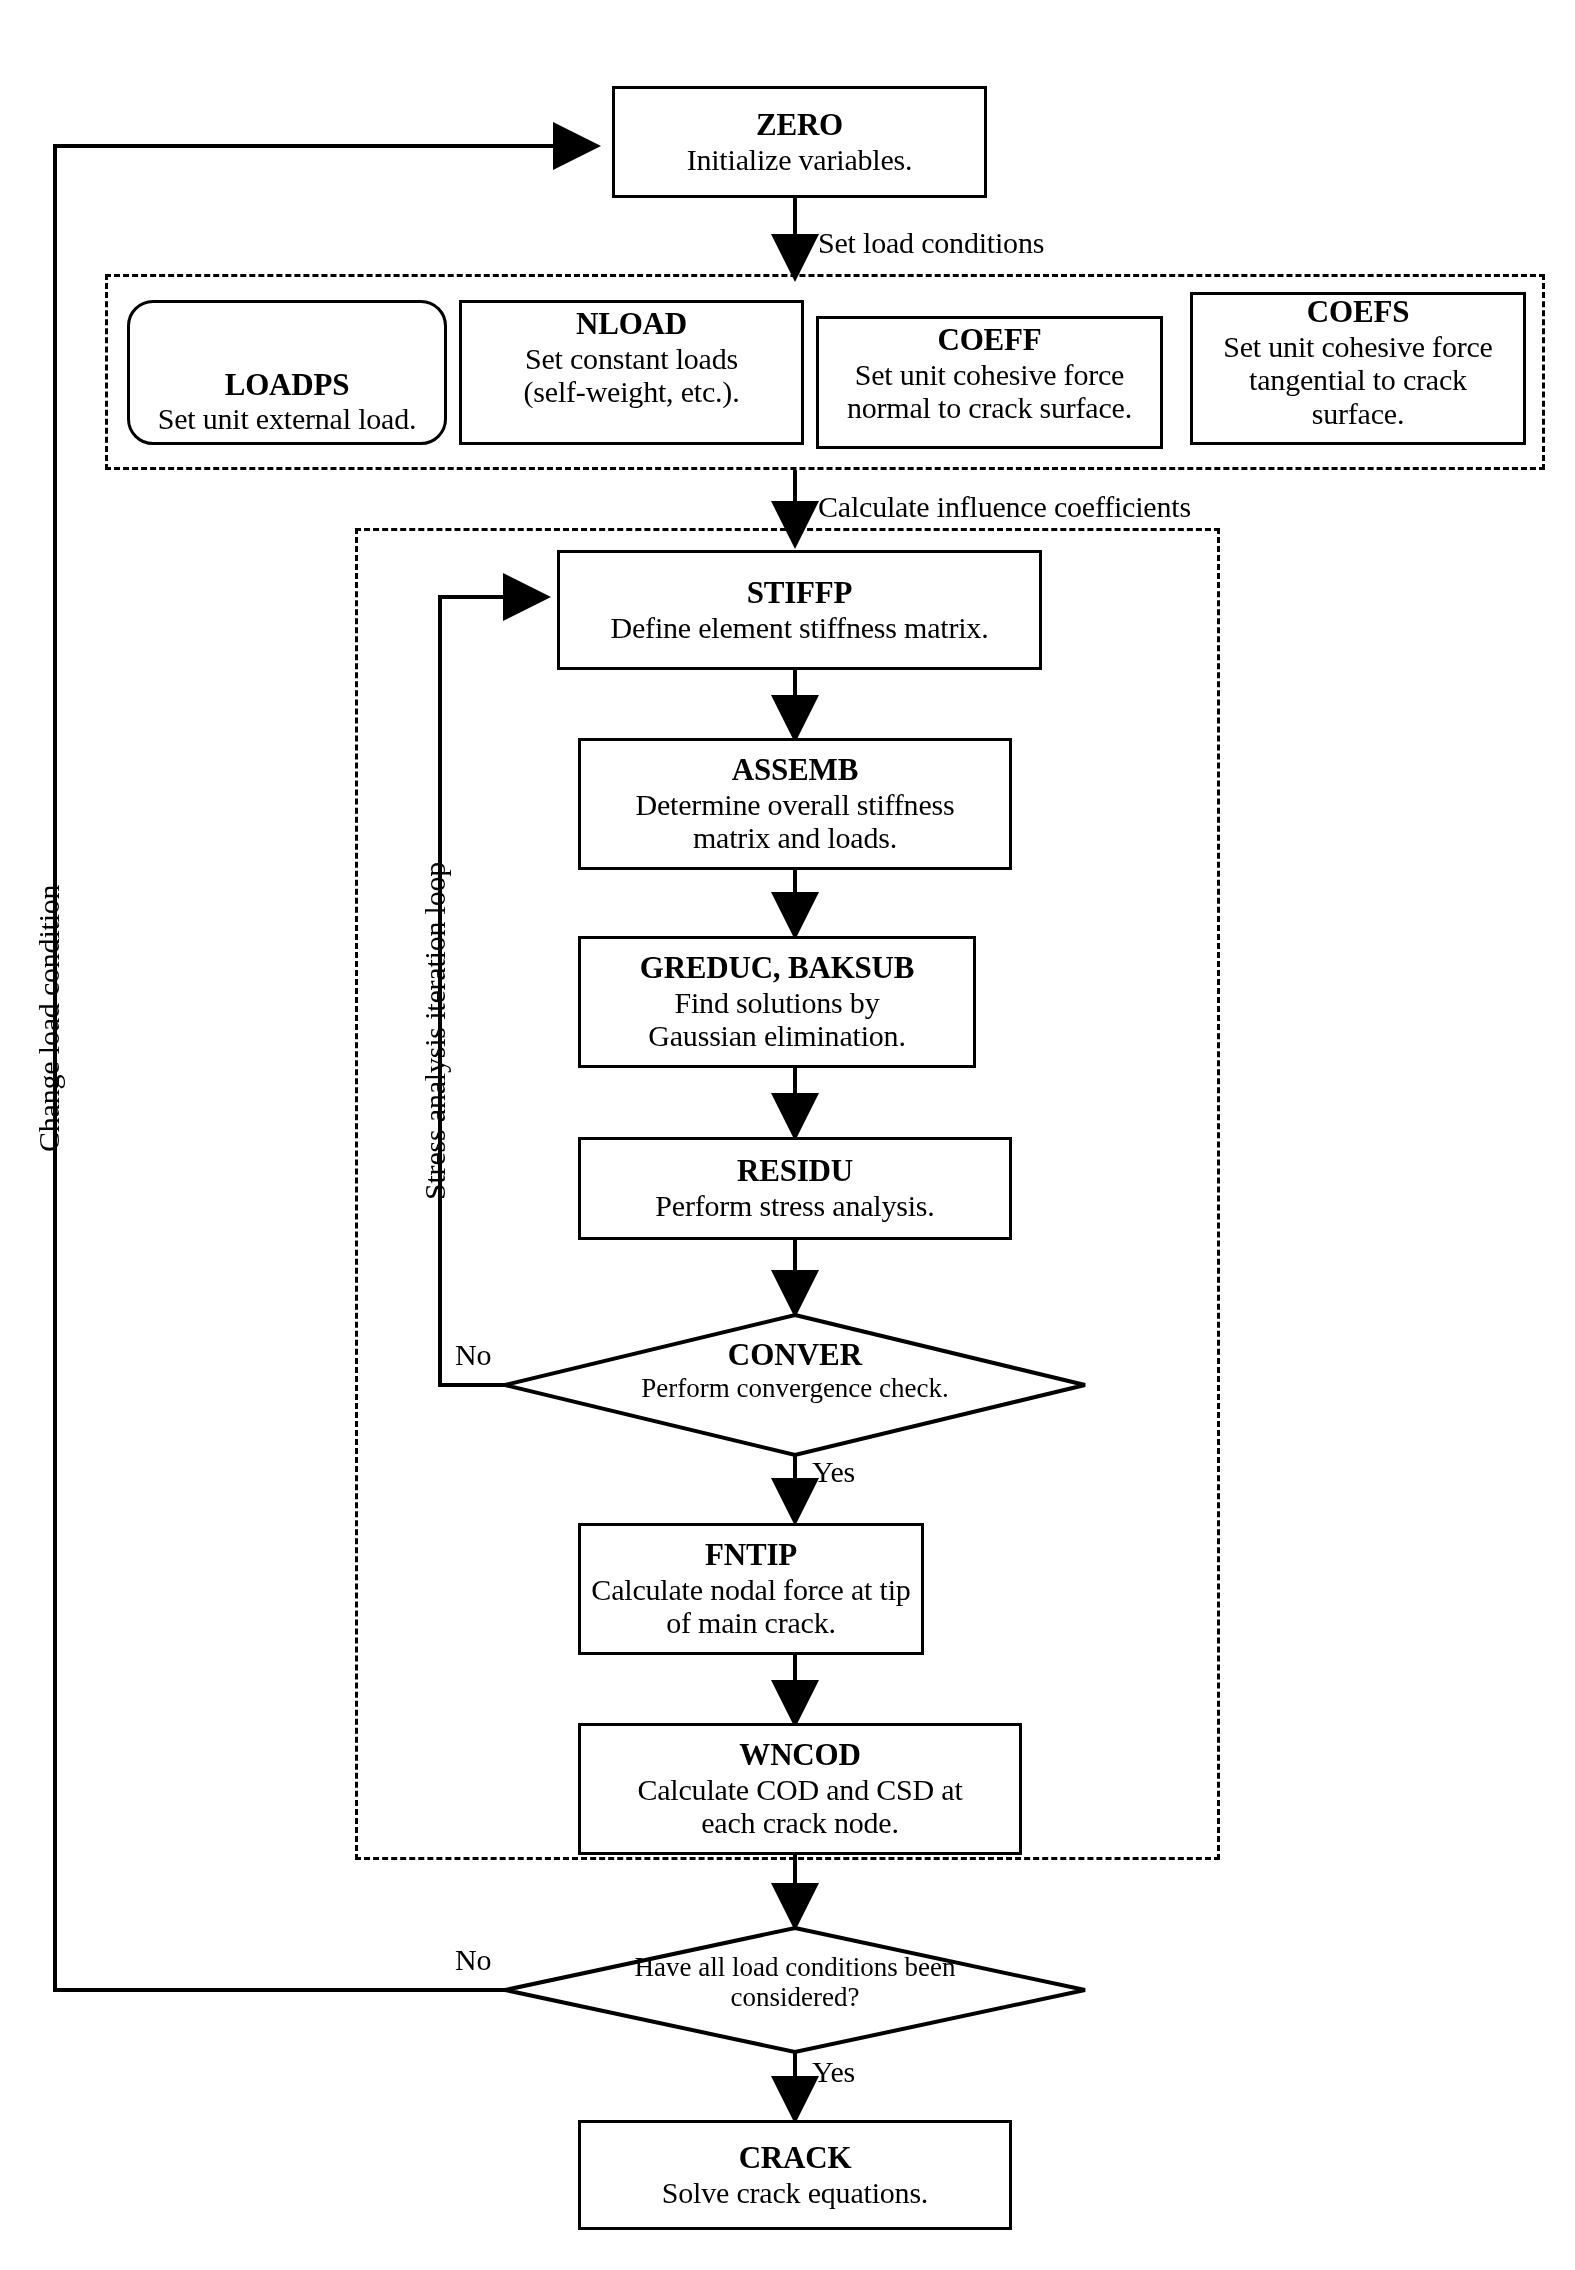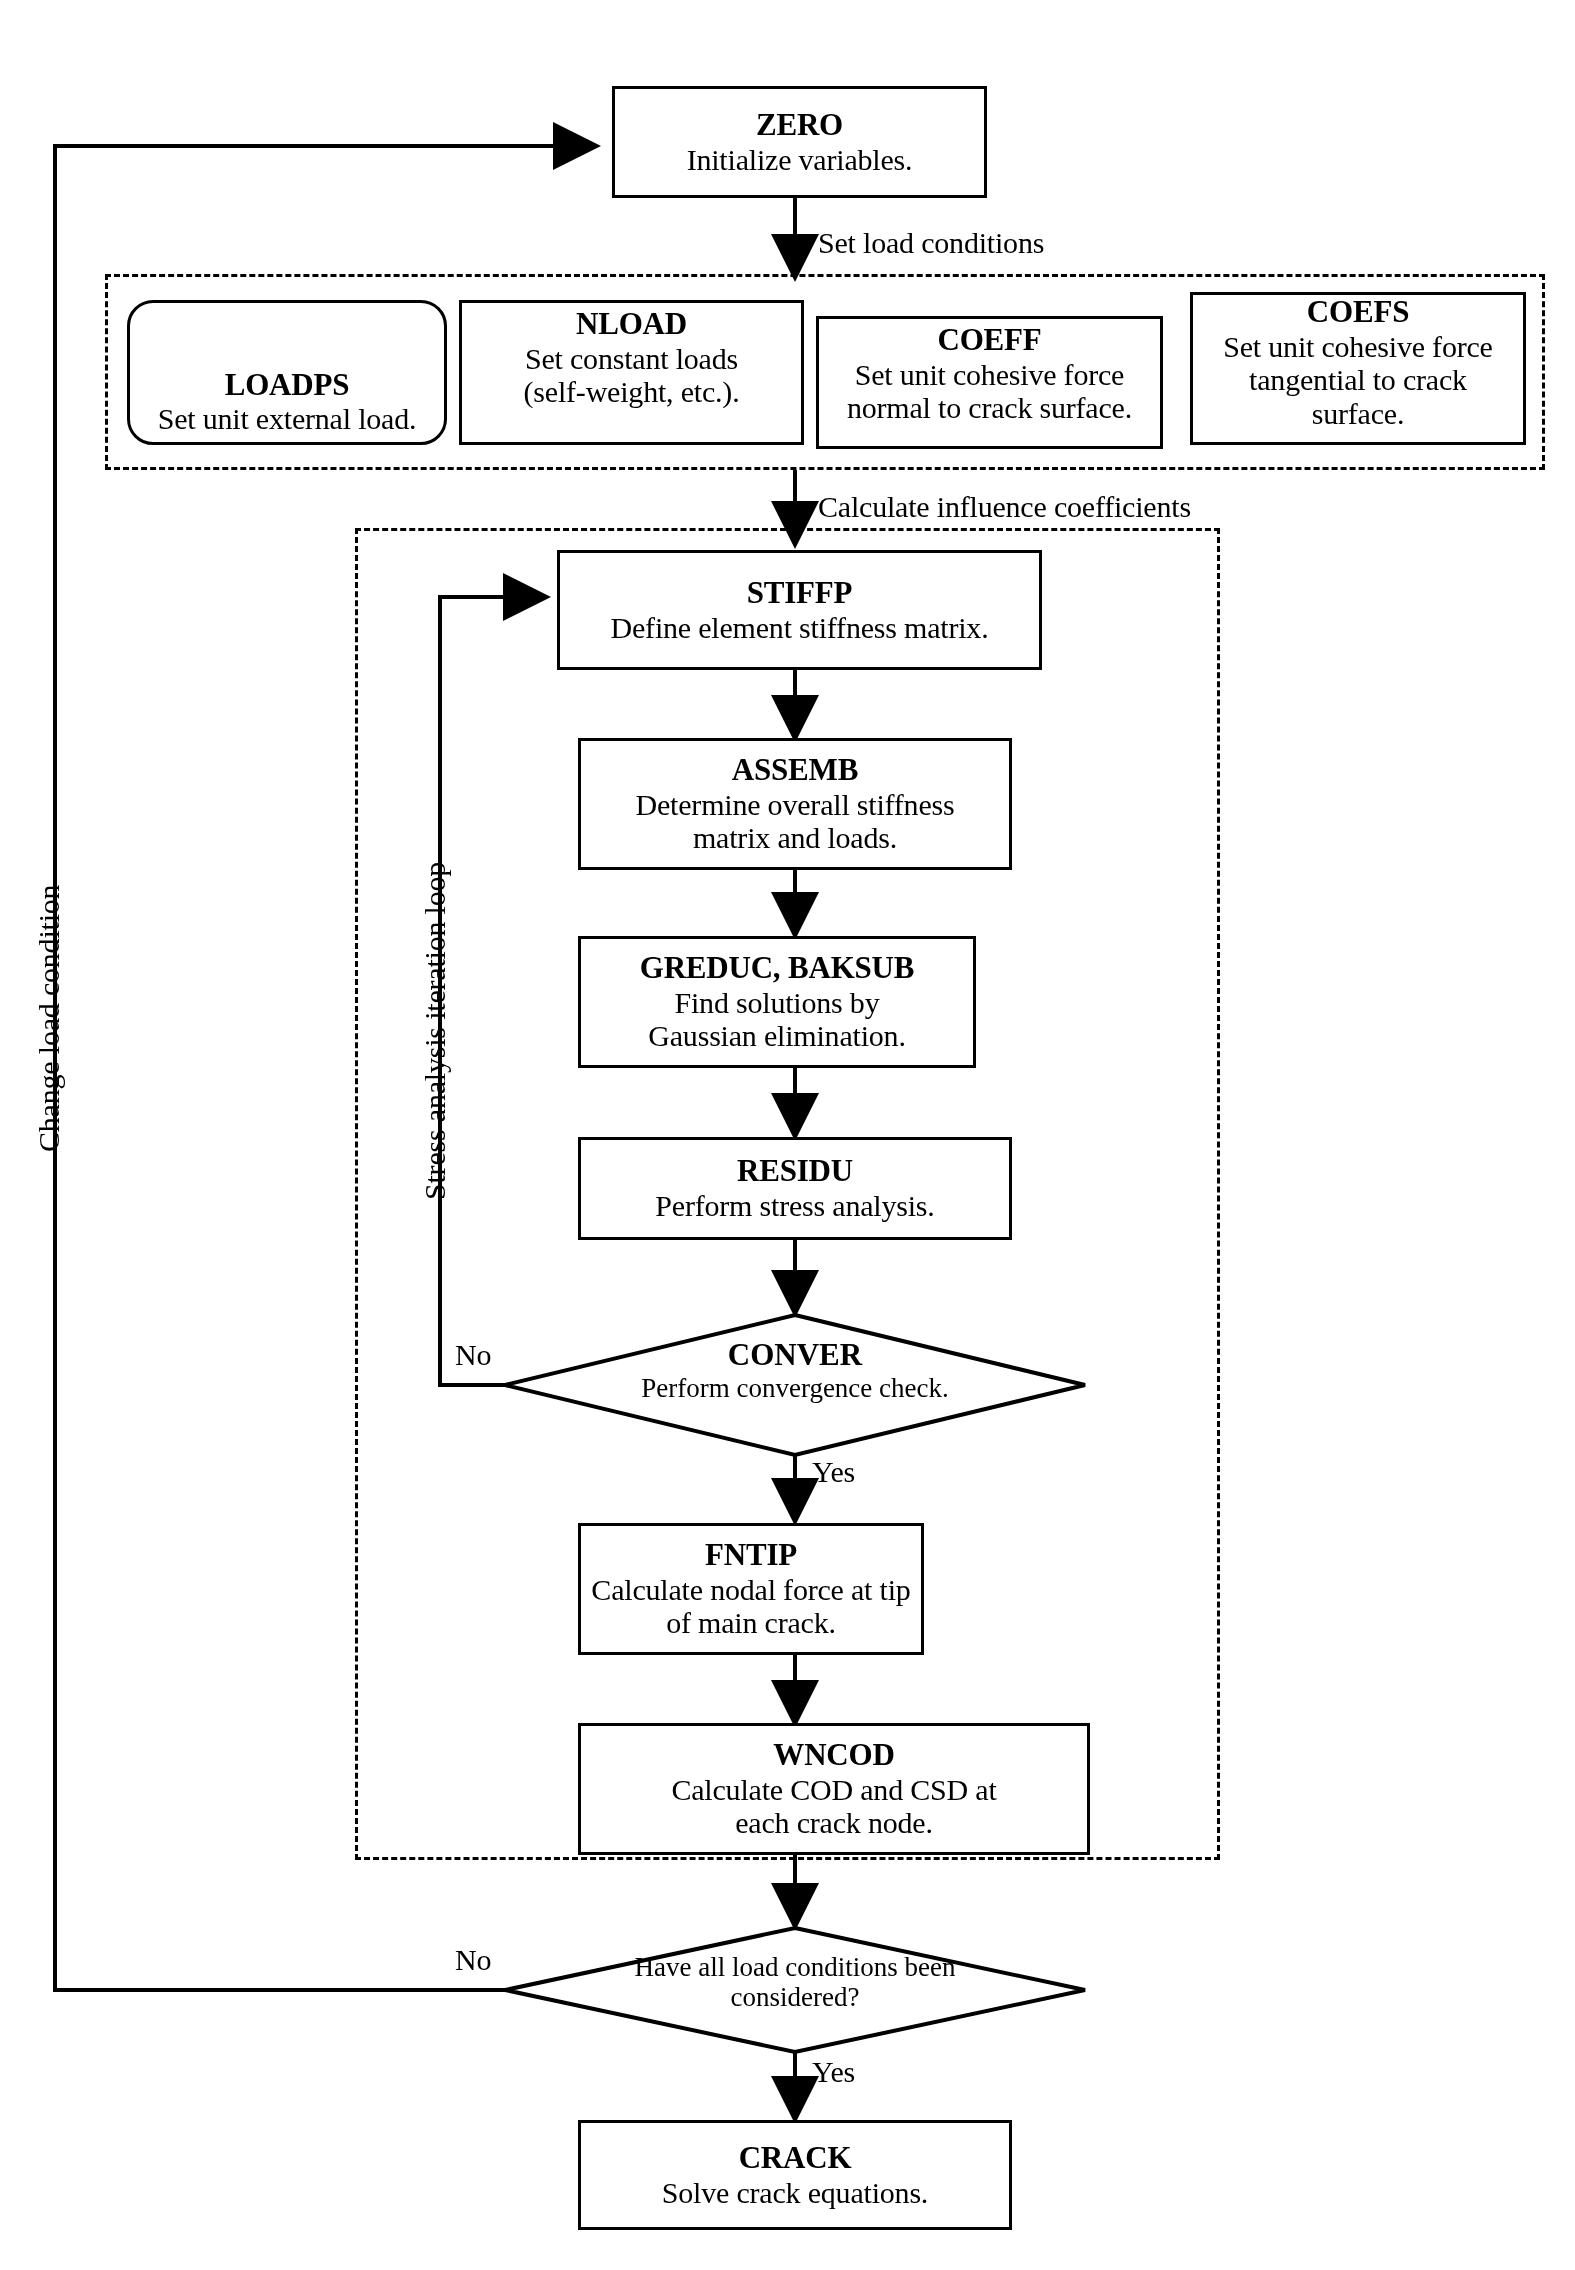--- a/index.html
+++ b/index.html
@@ -174,21 +174,21 @@
     <div class="title">RESIDU</div>
     <div class="desc">Perform stress analysis.</div>
   </div>
 
   <div class="node" style="left:578px; top:1523px; width:346px; height:132px;">
     <div class="title">FNTIP</div>
     <div class="desc">Calculate nodal force at tip</div>
     <div class="desc">of main crack.</div>
   </div>
 
-  <div class="node" style="left:578px; top:1723px; width:512px; height:132px;">
+  <div class="node" style="left:578px; top:1723px; width:444px; height:132px;">
     <div class="title">WNCOD</div>
     <div class="desc">Calculate COD and CSD at</div>
     <div class="desc">each crack node.</div>
   </div>
 
   <div class="node" style="left:578px; top:2120px; width:434px; height:110px;">
     <div class="title">CRACK</div>
     <div class="desc">Solve crack equations.</div>
   </div>
 

